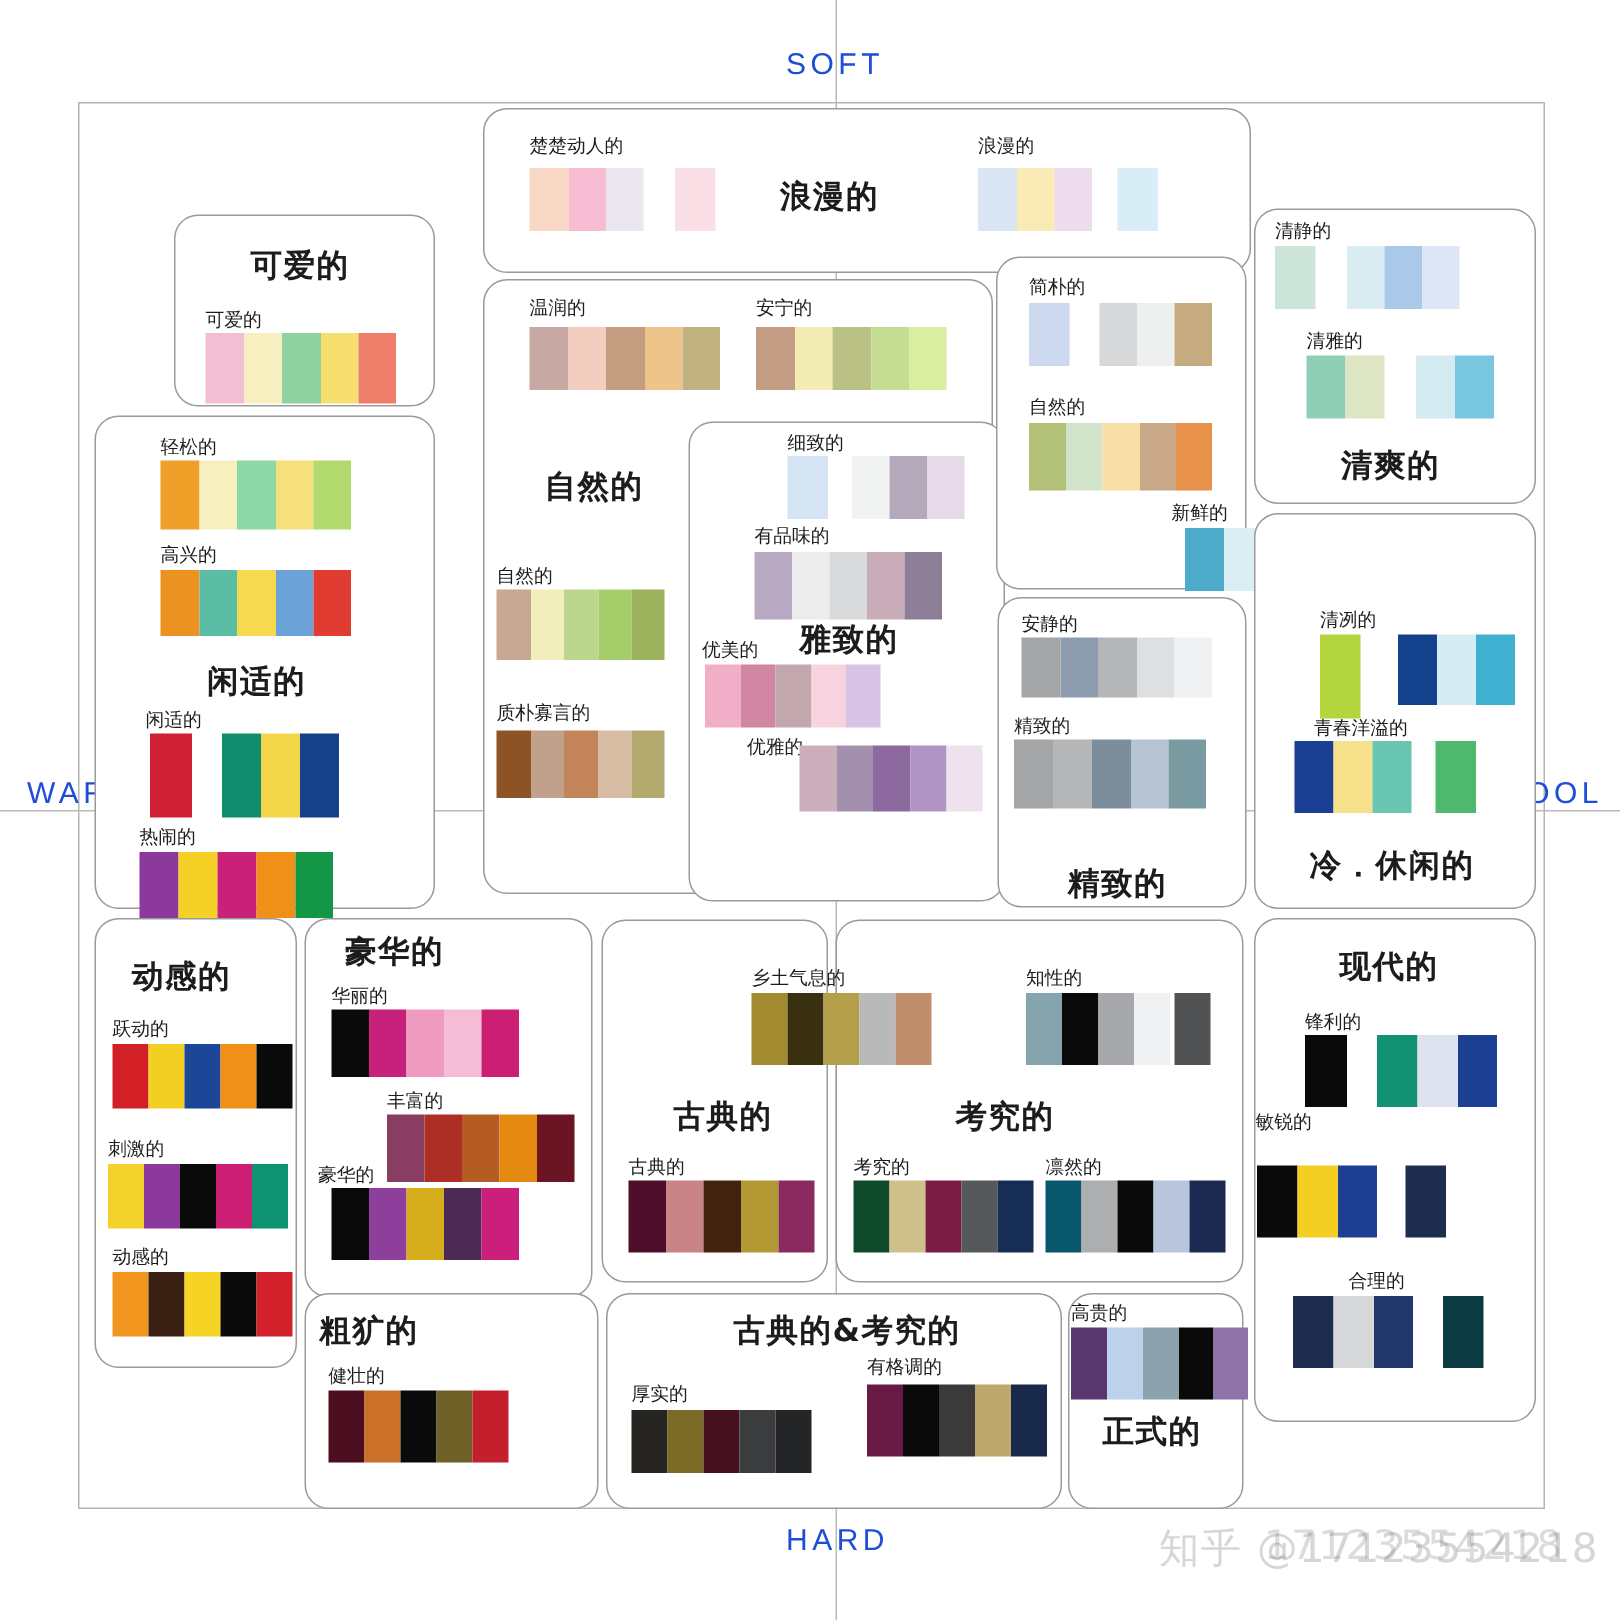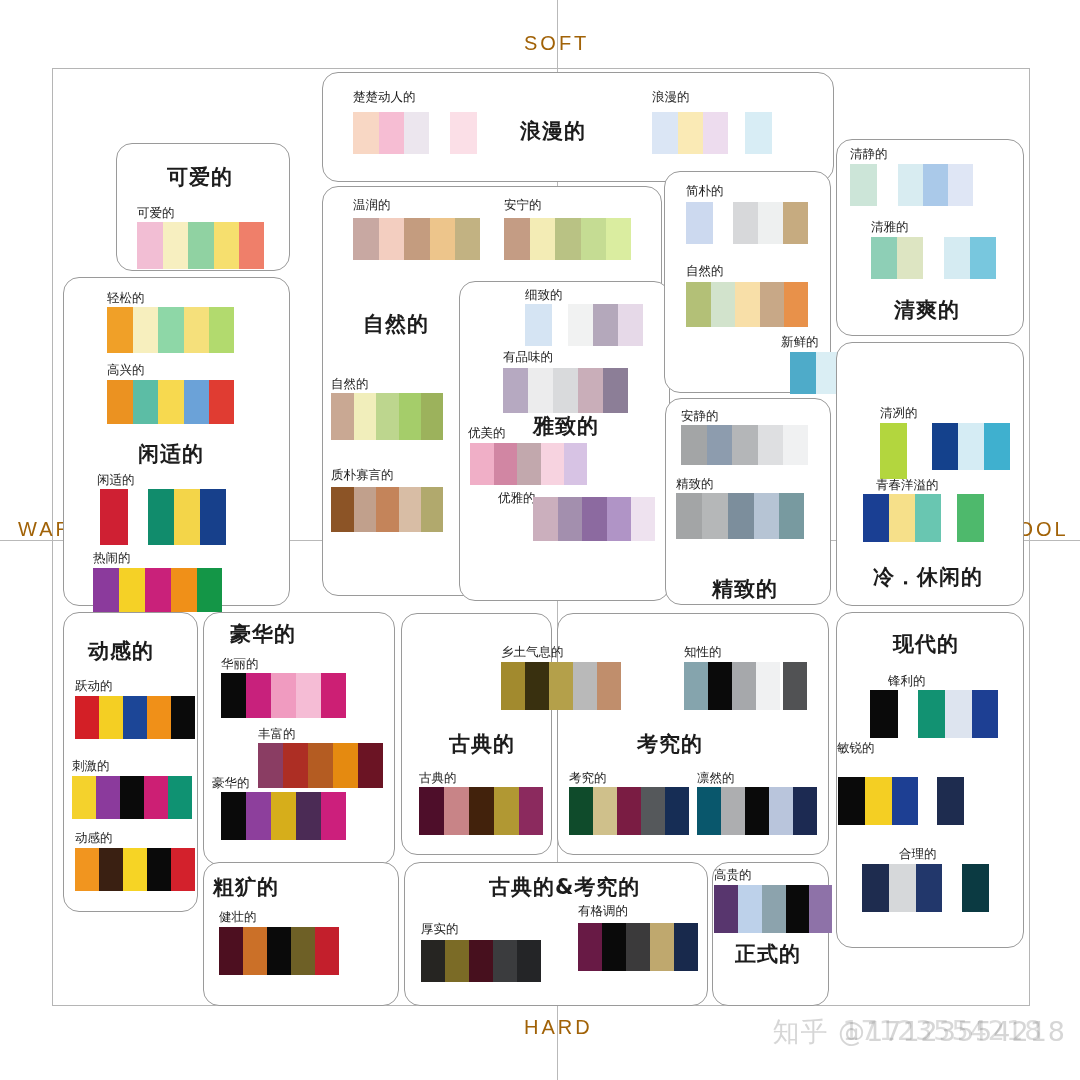--- a/index.html
+++ b/index.html
@@ -14,21 +14,21 @@
 
   
   .axis-line { position: absolute; background: #b9b9b9; }
   .axis-h { left: 0; width: 1080px; height: 1px; top: 540px; }
   .axis-v { top: 0; height: 1080px; width: 1px; left: 557px; }
 
   .axis-label {
     position: absolute;
     font-size: 20px;
     letter-spacing: 3px;
-    color: #a16207;
+    color: #1d4ed8;
     font-family: "Liberation Sans", sans-serif;
     white-space: nowrap;
   }
   .ax-soft { left: 524px; top: 32px; }
   .ax-hard { left: 524px; top: 1016px; }
   .ax-warm { left: 18px;  top: 518px; }
   .ax-cool { left: 1000px; top: 518px; }
 
   
   .frame {
@@ -446,21 +446,21 @@
       <div class="pal-label" style="left: 714px; top: 868px;">高贵的</div>
       <div class="swatches" style="left: 714px; top: 885px; width: 118px; height: 48px;">
         <span class="sw" title="#58366e" style="background: rgb(88, 54, 110); width: 24px;"></span>
         <span class="sw" title="#bdd1ea" style="background: rgb(189, 209, 234); width: 24px;"></span>
         <span class="sw" title="#8ca3ad" style="background: rgb(140, 163, 173); width: 24px;"></span>
         <span class="sw" title="#0a0a0a" style="background: rgb(10, 10, 10); width: 23px;"></span>
         <span class="sw" title="#8e72a8" style="background: rgb(142, 114, 168); width: 23px;"></span>
       </div>
       <div class="card" style="left: 836px; top: 612px; width: 188px; height: 336px;"></div>
       <div class="card-title" style="left: 893px; top: 630px;">现代的</div>
-      <div class="pal-label" style="left: 870px; top: 674px; margin-left: 18px;">锋利的</div>
+      <div class="pal-label" style="left: 870px; top: 674px;">锋利的</div>
       <div class="swatches" style="left: 870px; top: 690px; width: 28px; height: 48px;">
         <span class="sw" title="#0a0a0a" style="background: rgb(10, 10, 10); width: 28px;"></span>
       </div>
       <div class="swatches" style="left: 918px; top: 690px; width: 80px; height: 48px;">
         <span class="sw" title="#129272" style="background: rgb(18, 146, 114); width: 27px;"></span>
         <span class="sw" title="#dde4ef" style="background: rgb(221, 228, 239); width: 27px;"></span>
         <span class="sw" title="#1d3f93" style="background: rgb(29, 63, 147); width: 26px;"></span>
       </div>
       <div class="pal-label" style="left: 837px; top: 741px;">敏锐的</div>
       <div class="swatches" style="left: 838px; top: 777px; width: 80px; height: 48px;">

